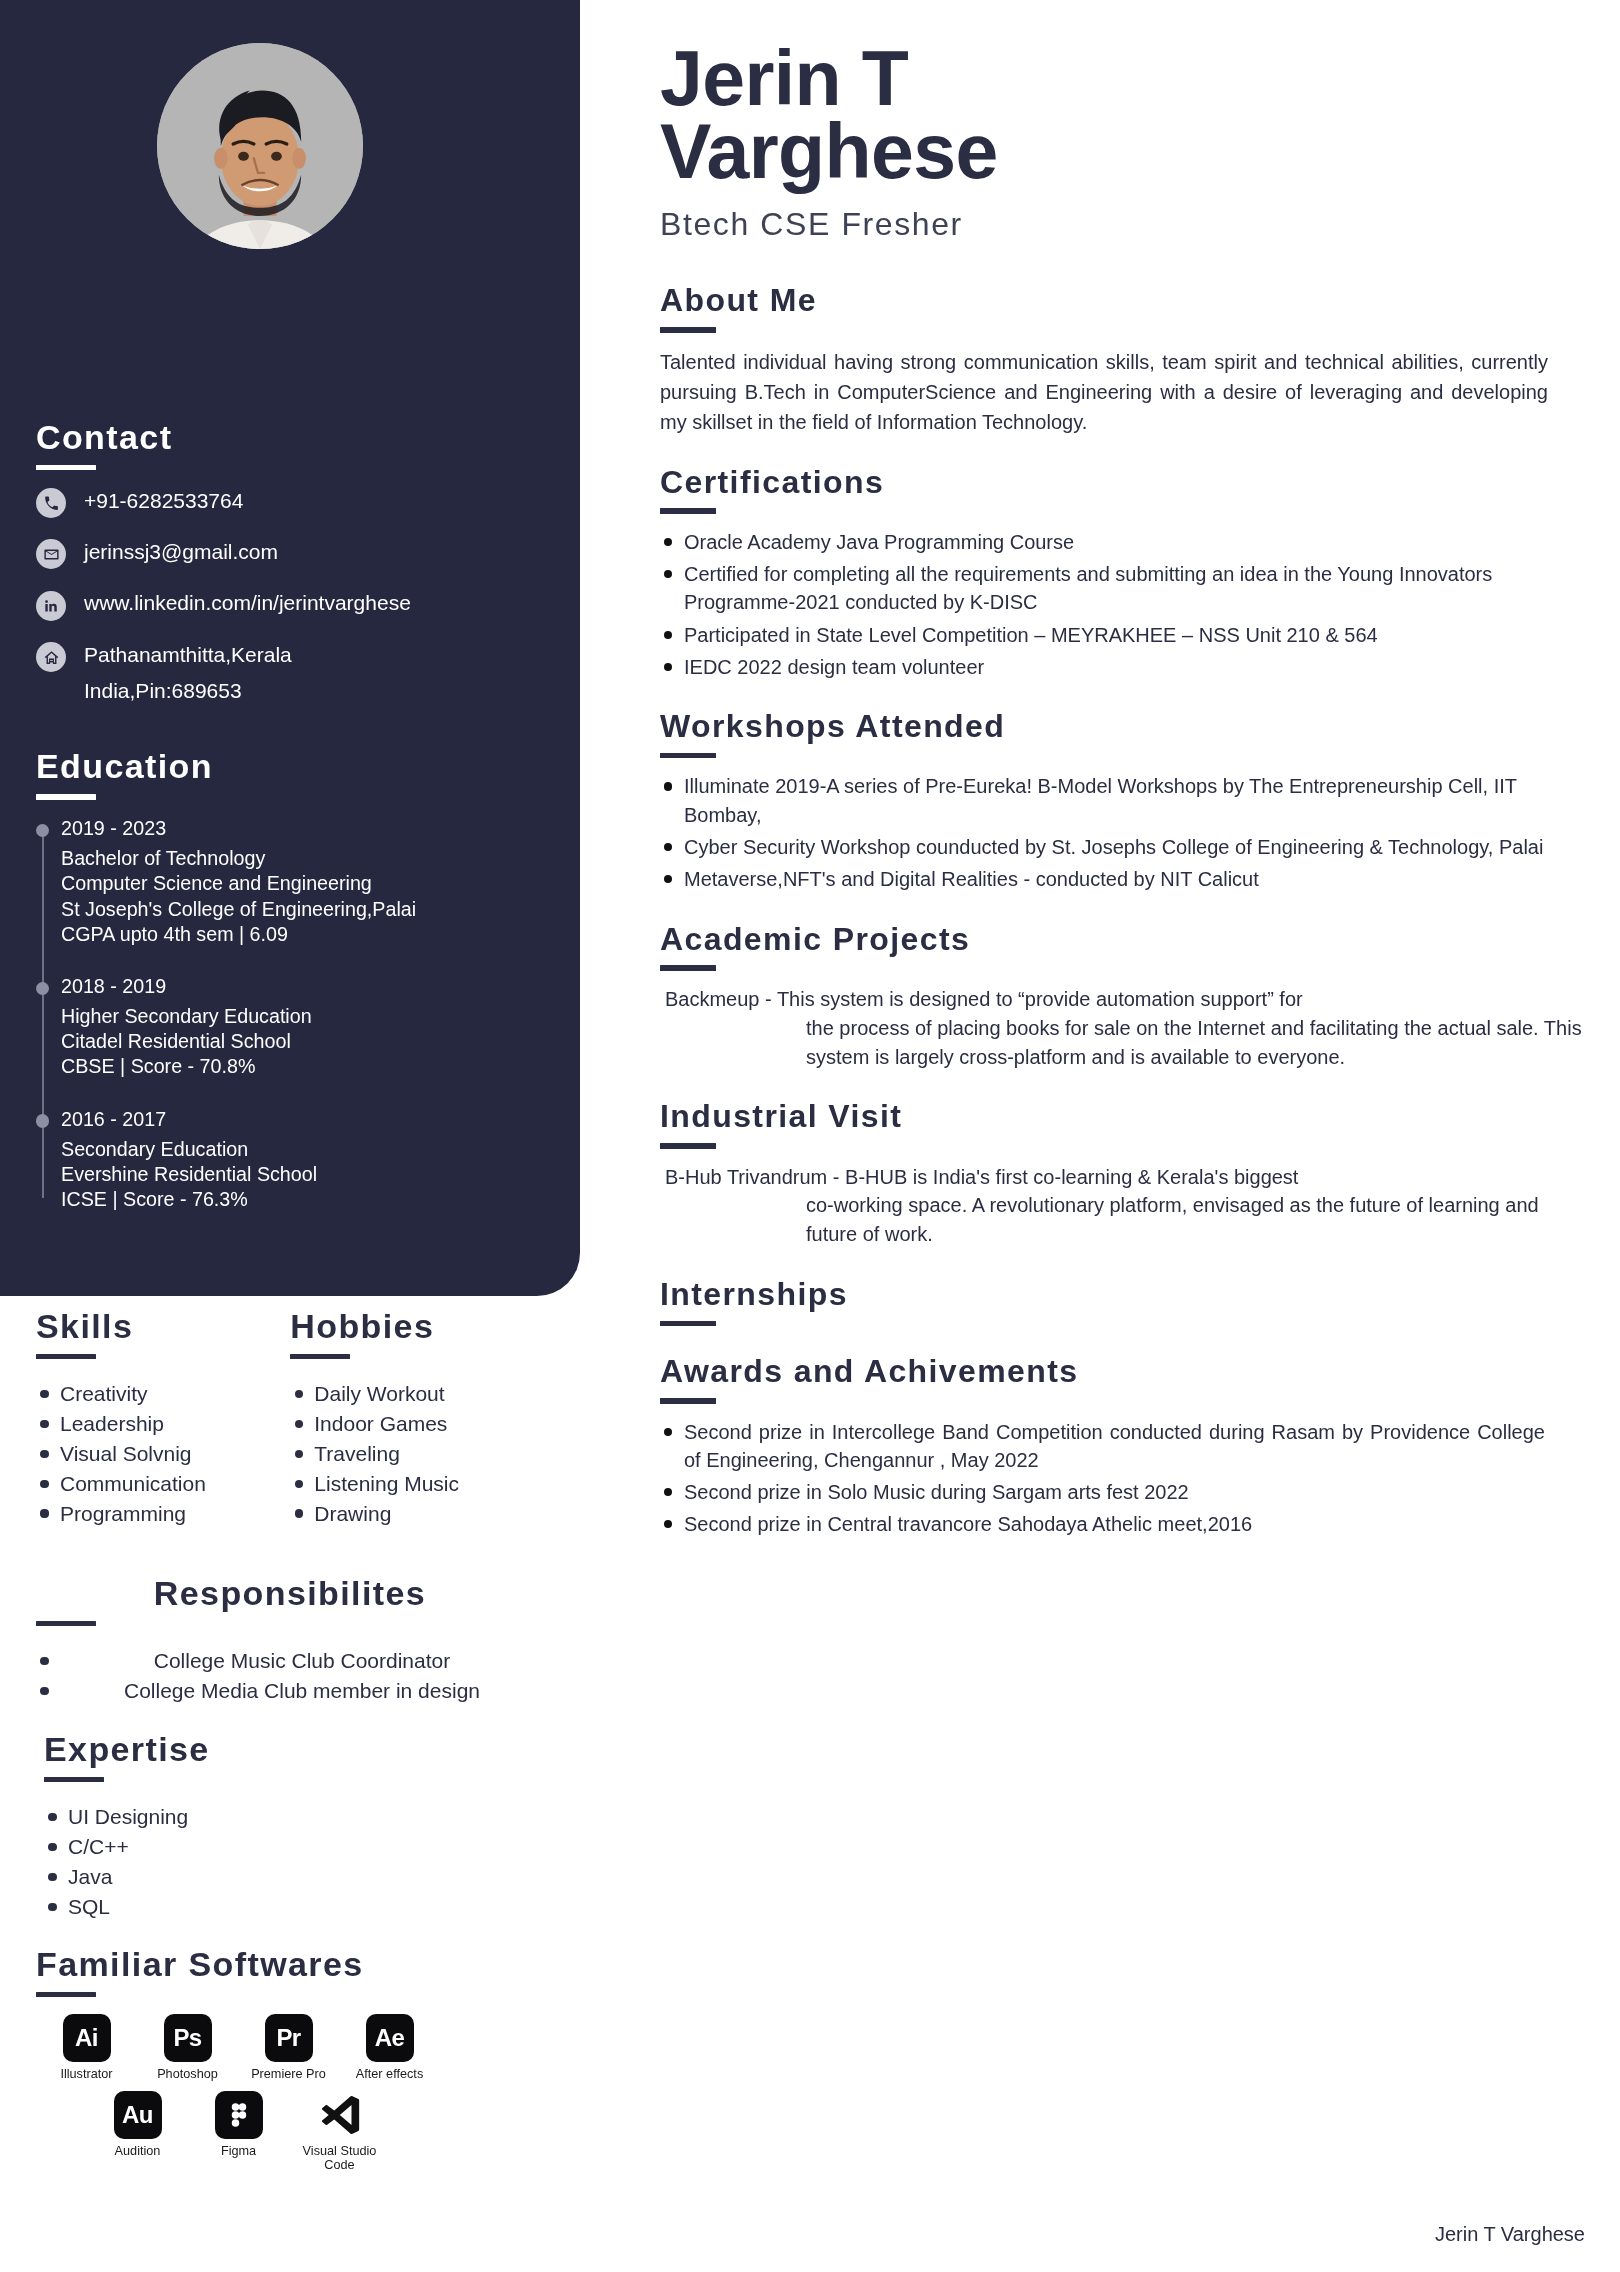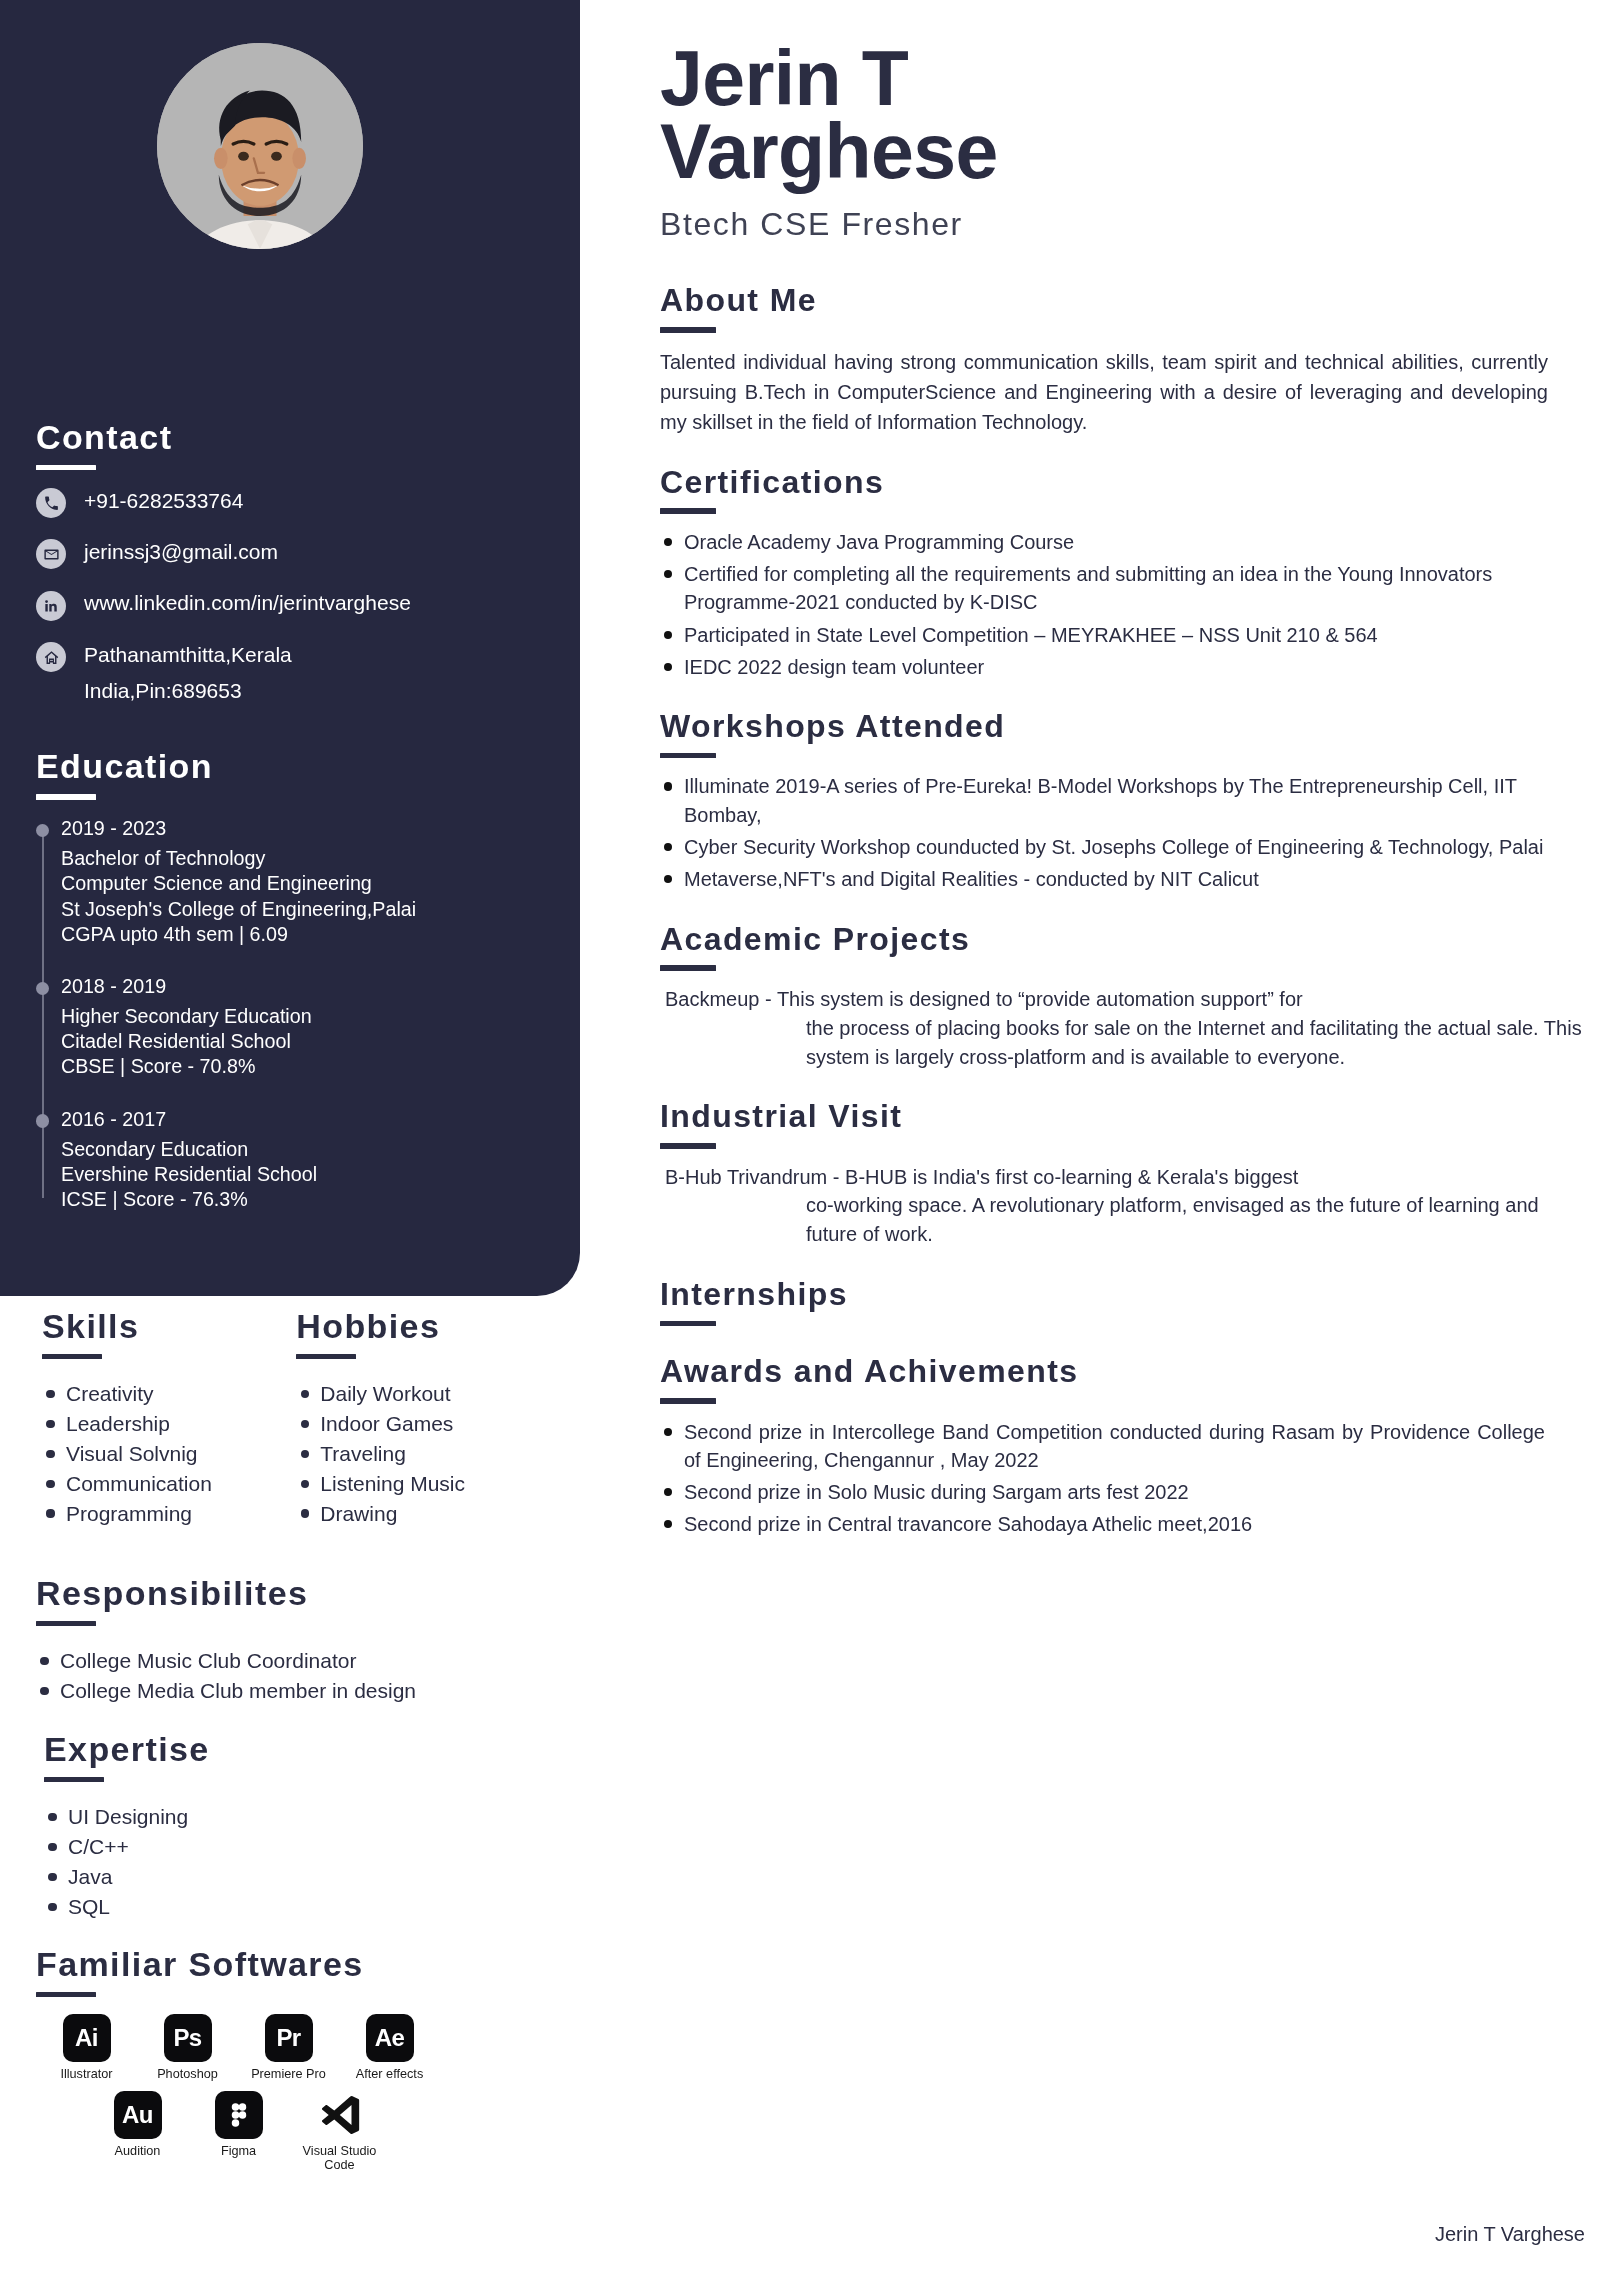--- a/index.html
+++ b/index.html
@@ -76,39 +76,39 @@
   .edu-dot {
     position:absolute; left:-25px; top:7.6px;
     width:13.3px; height:13.3px; border-radius:50%;
     background:#8d8fa3;
   }
   .edu-date { color:#ffffff; font-size:19.7px; line-height:1.3; margin-bottom:4.4px; }
   .edu-lines { color:#ffffff; font-size:19.7px; line-height:1.28; }
 
   
   #skills-hobbies {
-    position:absolute; left:6px; top:1309px; width:580px;
+    position:absolute; left:0; top:1309px; width:580px;
     padding:0 36px; z-index:4;
     display:flex;
     gap:12px;
   }
   #skills-col { width:254px; }
   #hobbies-col { width:266px; }
 
   ul.bullets { list-style:none; margin-top:20px; }
   ul.bullets li {
     position:relative; padding-left:24px;
     font-size:21px; line-height:1.42; color:#2b2d42;
   }
   ul.bullets li:before {
     content:""; position:absolute; left:4.4px; top:10.8px;
     width:8.2px; height:8.2px; border-radius:50%; background:#2b2d42;
   }
 
-  #responsibilities-block { position:absolute; left:0; top:1576px; width:580px; padding:0 36px; z-index:4; }
+  #responsibilities-block { position:absolute; left:0; top:1576px; width:580px; padding:0 36px; z-index:4;text-align:center; }
   #expertise-block       { position:absolute; left:8px; top:1732px; width:580px; padding:0 36px; z-index:4; }
   #software-block        { position:absolute; left:0; top:1947px; width:580px; padding:0 36px; z-index:4; }
 
   
   .sw-row { display:flex; margin-top:3.8px; }
   .sw-item { width:101px; text-align:center; }
   .sw-tile {
     width:48px; height:48px; margin:0 auto 5px auto;
     background:#0b0b0d; border-radius:10px;
     color:#ffffff; font-weight:bold; font-size:24px;

